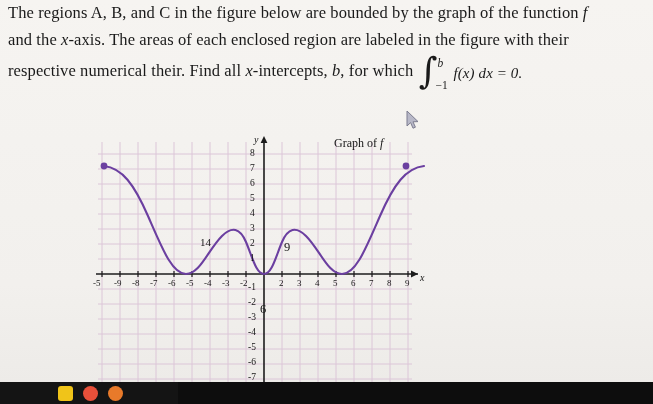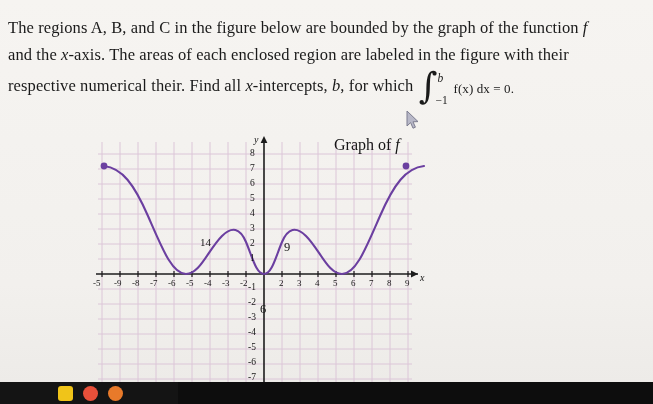--- a/index.html
+++ b/index.html
@@ -16,21 +16,21 @@
     position: relative;
   }
   #page {
     position: absolute;
     inset: 0;
     background: linear-gradient(180deg, #f6f4f1 0%, #f2f0ed 70%, #eceae7 100%);
   }
   .problem-text {
     position: absolute;
     left: 8px;
-    top: 15px;
+    top: 0;
     width: 638px;
     font-size: 16.5px;
     line-height: 1.62;
     letter-spacing: 0.1px;
   }
   .problem-text .ital { font-style: italic; }
   .integral-wrap {
     display: inline-block;
     vertical-align: middle;
     position: relative;
@@ -60,21 +60,22 @@
     top: -4px;
     left: 0;
     font-style: italic;
   }
   .lims .lo {
     position: absolute;
     bottom: -3px;
     left: -2px;
   }
   .intbody {
-    font-size: 13px;
+    font-style: italic;
+    font-size: 15px;
   }
   .cursor {
     position: absolute;
     left: 406px;
     top: 110px;
     width: 14px;
     height: 20px;
     pointer-events: none;
   }
   .cursor svg { display: block; }
@@ -212,21 +213,21 @@
 
       <path d="M22,34 C40,36 52,52 66,84 C80,116 90,142 104,142 C118,142 126,118 140,104
                C150,94 158,96 164,110 C170,124 174,142 182,142 C190,142 194,124 200,110
                C206,96 214,94 224,104 C238,118 246,142 260,142 C274,142 284,116 298,84
                C312,52 324,36 342,34" fill="none" stroke="#6b3fa0" stroke-width="2.1" stroke-linecap="round"></path>
 
       <circle cx="22" cy="34" r="3.4" fill="#6b3fa0"></circle>
       <circle cx="324" cy="34" r="3.4" fill="#6b3fa0"></circle>
     </svg>
 
-    <div class="graph-label" style="left:252px; top:4px; font-size:16px;">
+    <div class="graph-label" style="left:252px; top:4px; font-size:12px;">
       <span>Graph of</span>
       <span style="font-style:italic;">f</span>
     </div>
 
     <div class="graph-label" style="left:172px; top:2px; font-size:10px; font-style:italic;">y</div>
     <div class="graph-label" style="left:338px; top:140px; font-size:10px; font-style:italic;">x</div>
 
     <div class="graph-label" style="left:168px; top:16px; font-size:9.5px;">8</div>
     <div class="graph-label" style="left:168px; top:31px; font-size:9.5px;">7</div>
     <div class="graph-label" style="left:168px; top:46px; font-size:9.5px;">6</div>

